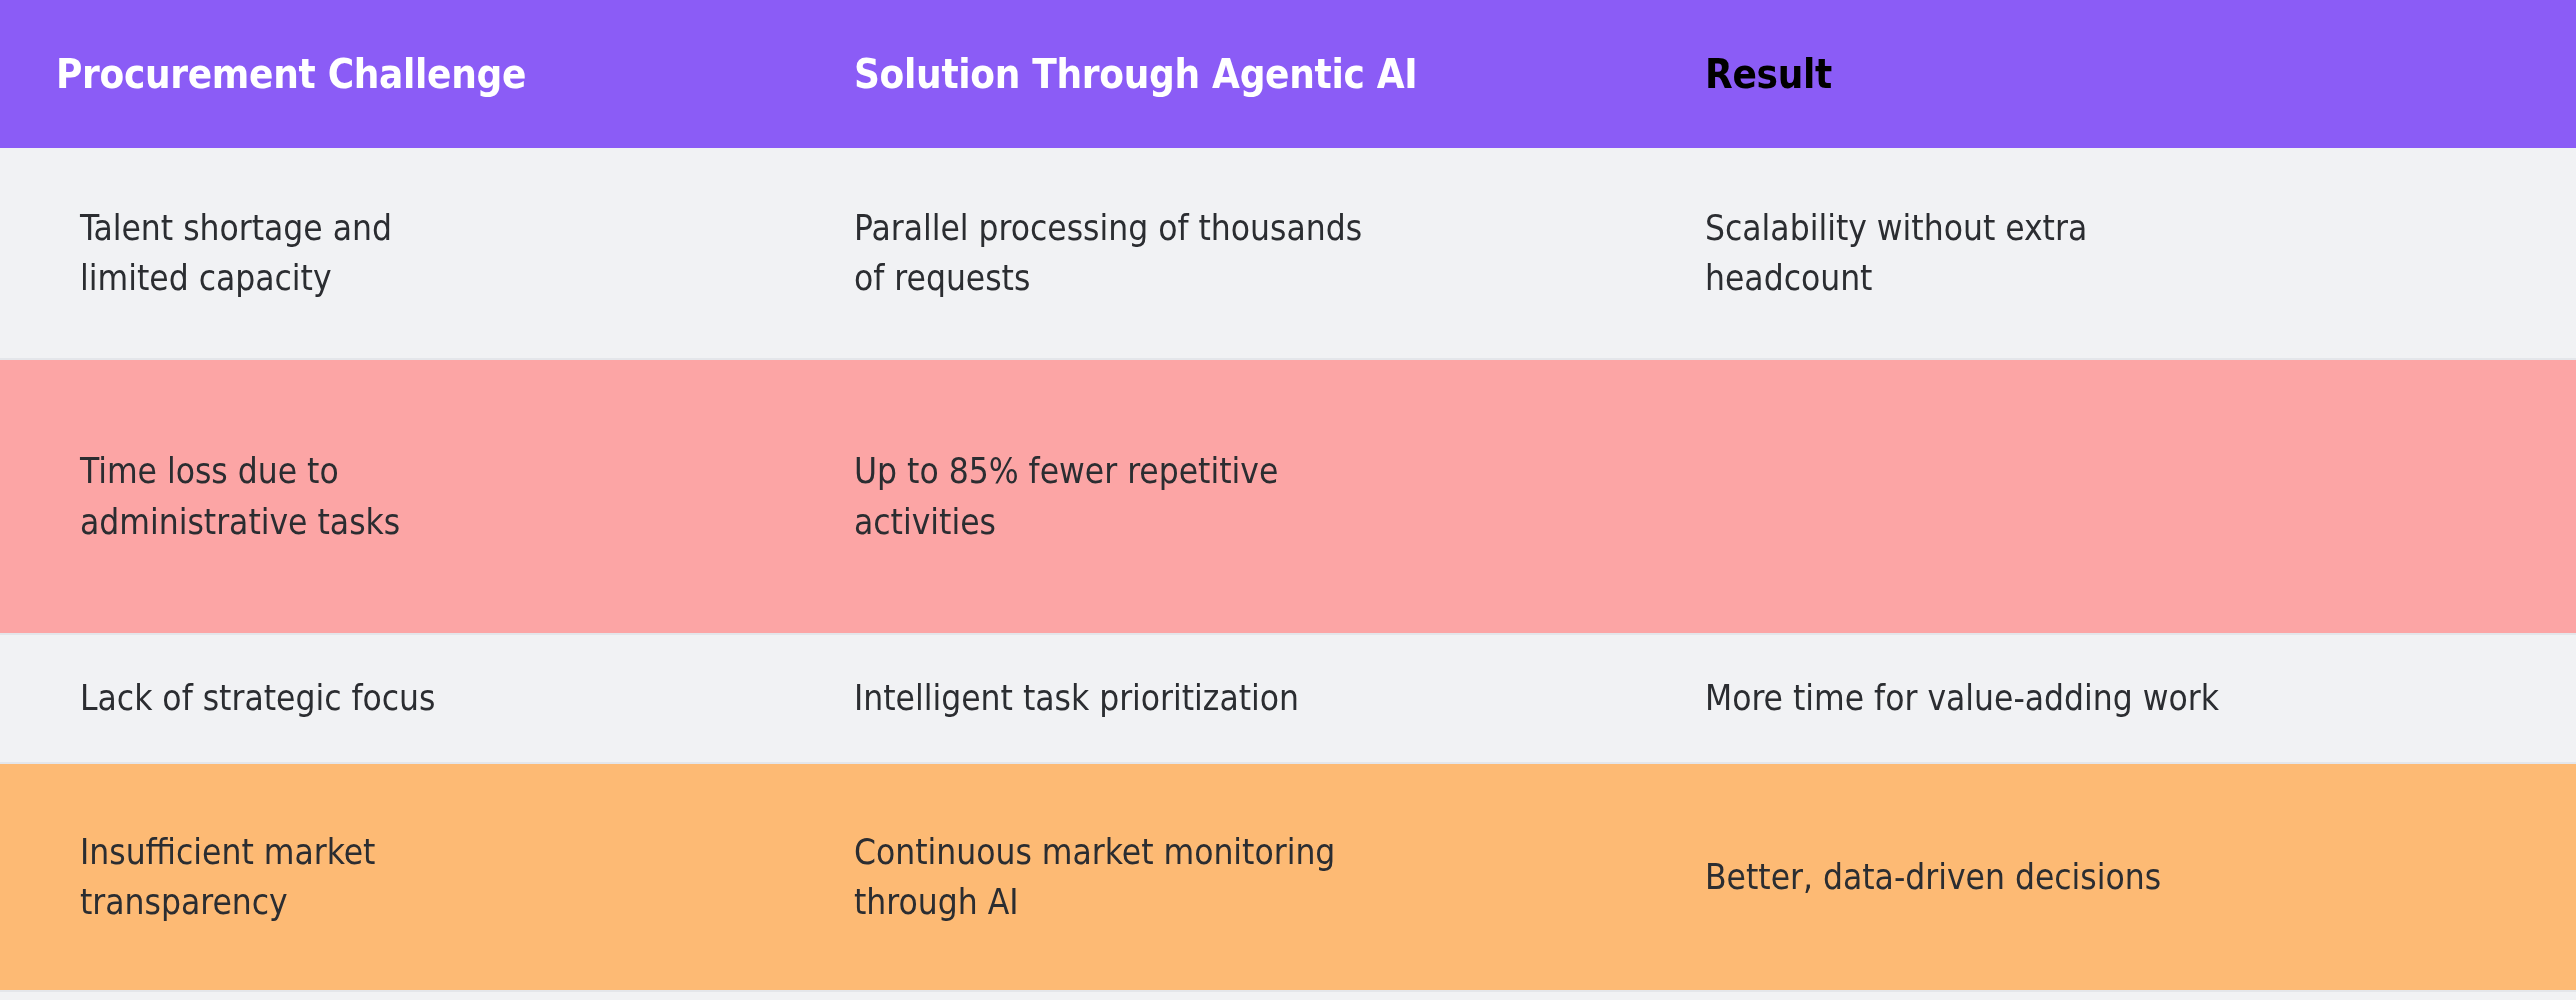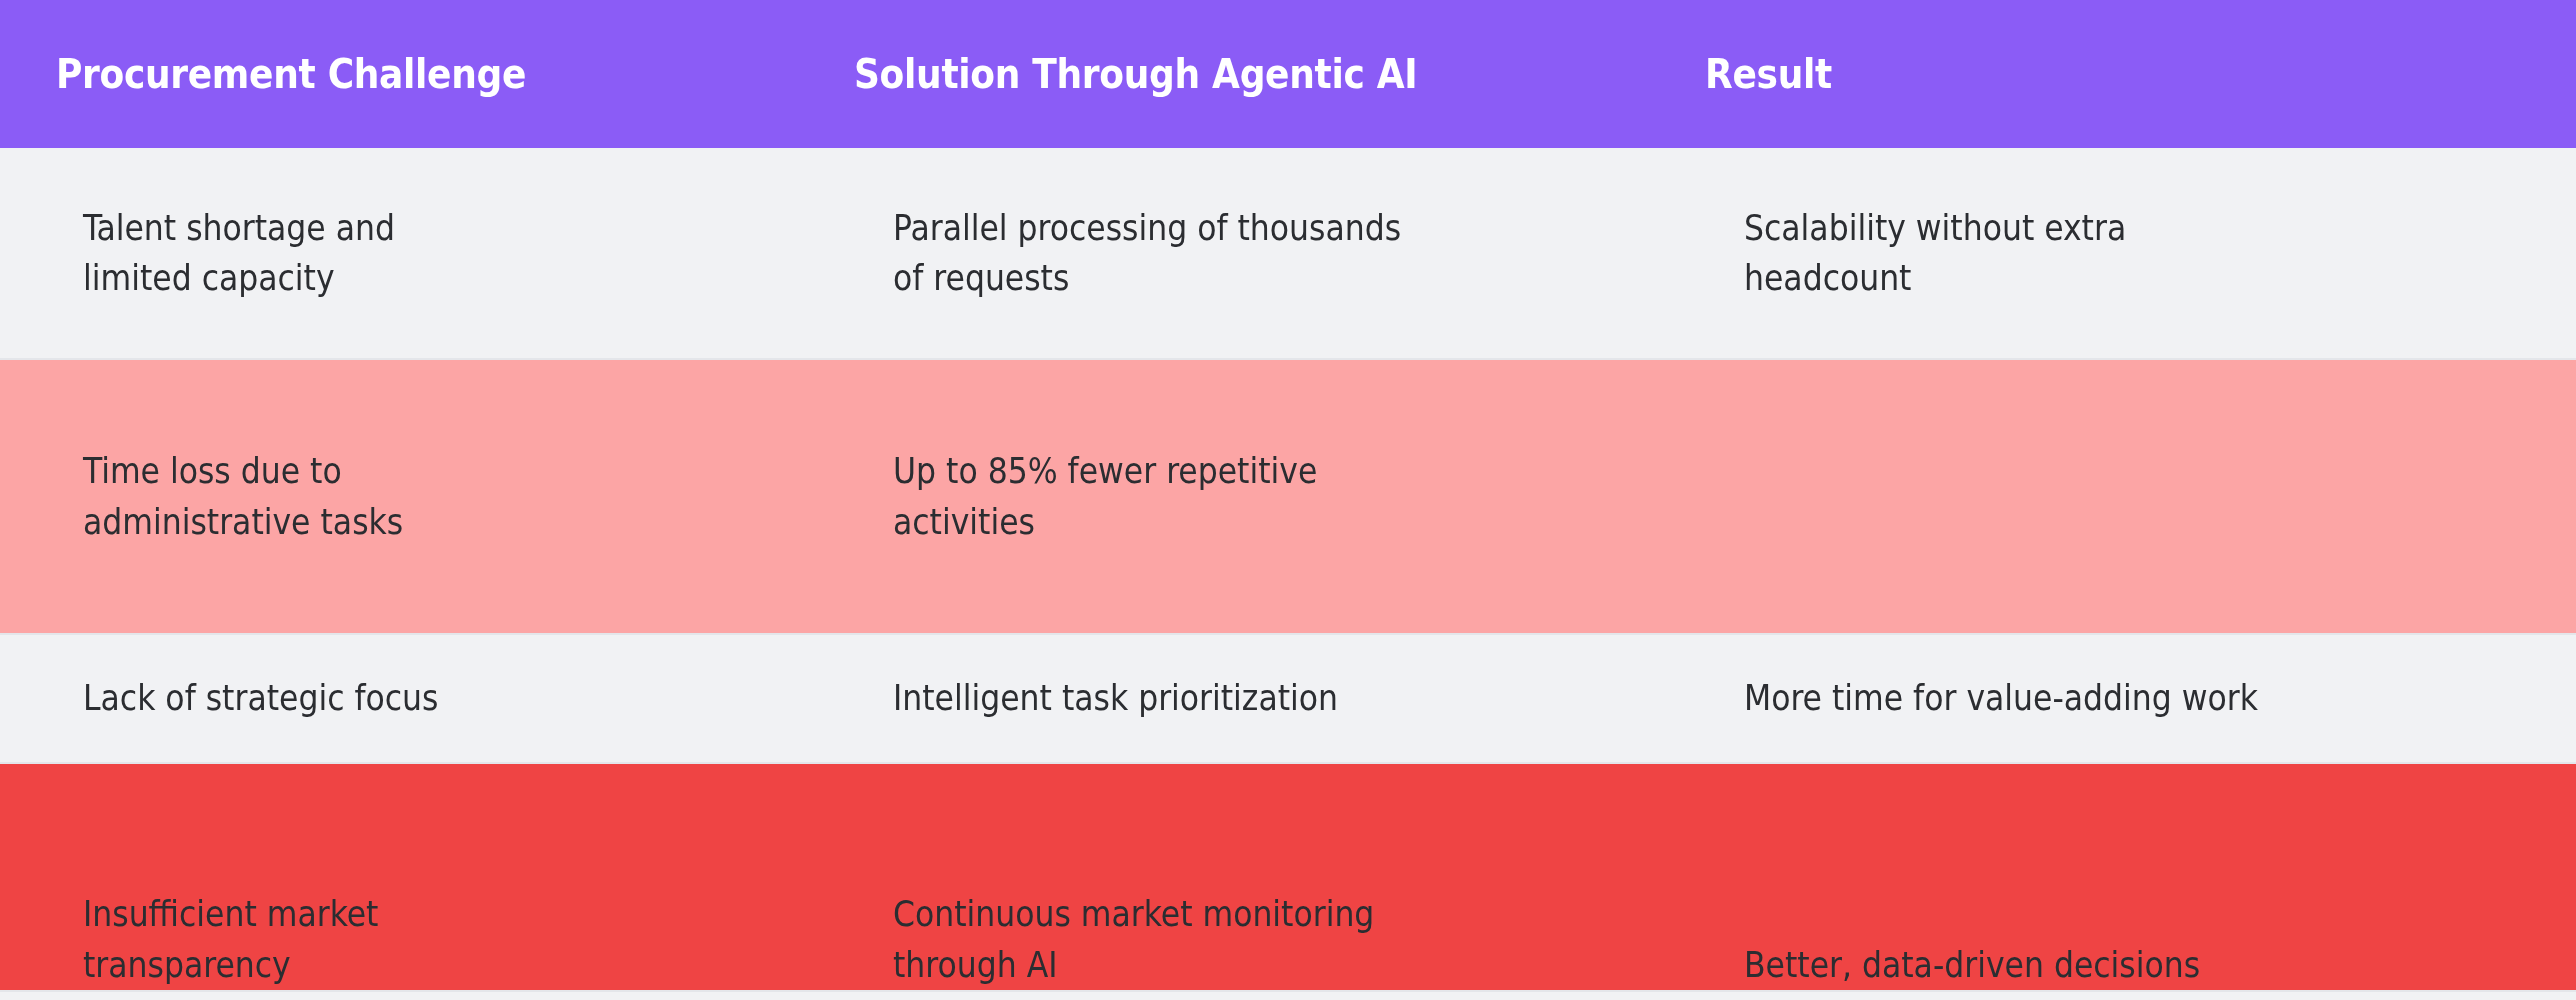--- a/index.html
+++ b/index.html
@@ -74,35 +74,35 @@
   .table-row.row-4 { height: 228px; }
 
   .td {
     box-sizing: border-box;
     color: #2b2d31;
     font-size: 35px;
     font-weight: 400;
     line-height: 1.44;
     font-stretch: condensed;
   }
-  .table-row .col-1 { width: 854px; min-width: 854px; padding-left: 44px; padding-right: 34px; margin-left: 39px; }
+  .table-row .col-1 { width: 854px; min-width: 854px; padding-left: 80px; padding-right: 34px; }
   .table-row .col-2 { width: 851px; min-width: 851px; padding-left: 0px;  padding-right: 34px; }
   .table-row .col-3 { width: 815px; min-width: 815px; padding-left: 0px;  padding-right: 34px; }
 
   .cell-line { display: block; }
 </style>
 </head>
 <body style="background: rgb(241, 242, 244);">
 
 <div class="comparison-table">
 
   <div class="table-header" style="background: rgb(139, 92, 246);">
     <div class="th col-1" style="color: rgb(255, 255, 255);">Procurement Challenge</div>
     <div class="th col-2" style="color: rgb(255, 255, 255);">Solution Through Agentic AI</div>
-    <div class="th col-3" style="color: #ffffff;">Result</div>
+    <div class="th col-3" style="color: #000000;">Result</div>
   </div>
 
   <div class="table-body">
 
     <div class="table-row row-1" style="background: rgb(241, 242, 244); border-bottom-color: rgb(228, 230, 234);">
       <div class="td col-1" style="color: rgb(43, 45, 49);">
         <span class="cell-line">Talent shortage and</span>
         <span class="cell-line">limited capacity</span>
       </div>
       <div class="td col-2" style="color: rgb(43, 45, 49);">
@@ -131,21 +131,21 @@
         <span class="cell-line">Lack of strategic focus</span>
       </div>
       <div class="td col-2" style="color: rgb(43, 45, 49);">
         <span class="cell-line">Intelligent task prioritization</span>
       </div>
       <div class="td col-3" style="color: rgb(43, 45, 49);">
         <span class="cell-line">More time for value-adding work</span>
       </div>
     </div>
 
-    <div class="table-row row-4" style="background: #ef4444; border-bottom-color: rgb(228, 230, 234); align-items: flex-end;">
+    <div class="table-row row-4" style="background: #fdba74; border-bottom-color: rgb(228, 230, 234);">
       <div class="td col-1" style="color: rgb(43, 45, 49);">
         <span class="cell-line">Insufficient market</span>
         <span class="cell-line">transparency</span>
       </div>
       <div class="td col-2" style="color: rgb(43, 45, 49);">
         <span class="cell-line">Continuous market monitoring</span>
         <span class="cell-line">through AI</span>
       </div>
       <div class="td col-3" style="color: rgb(43, 45, 49);">
         <span class="cell-line">Better, data-driven decisions</span>

